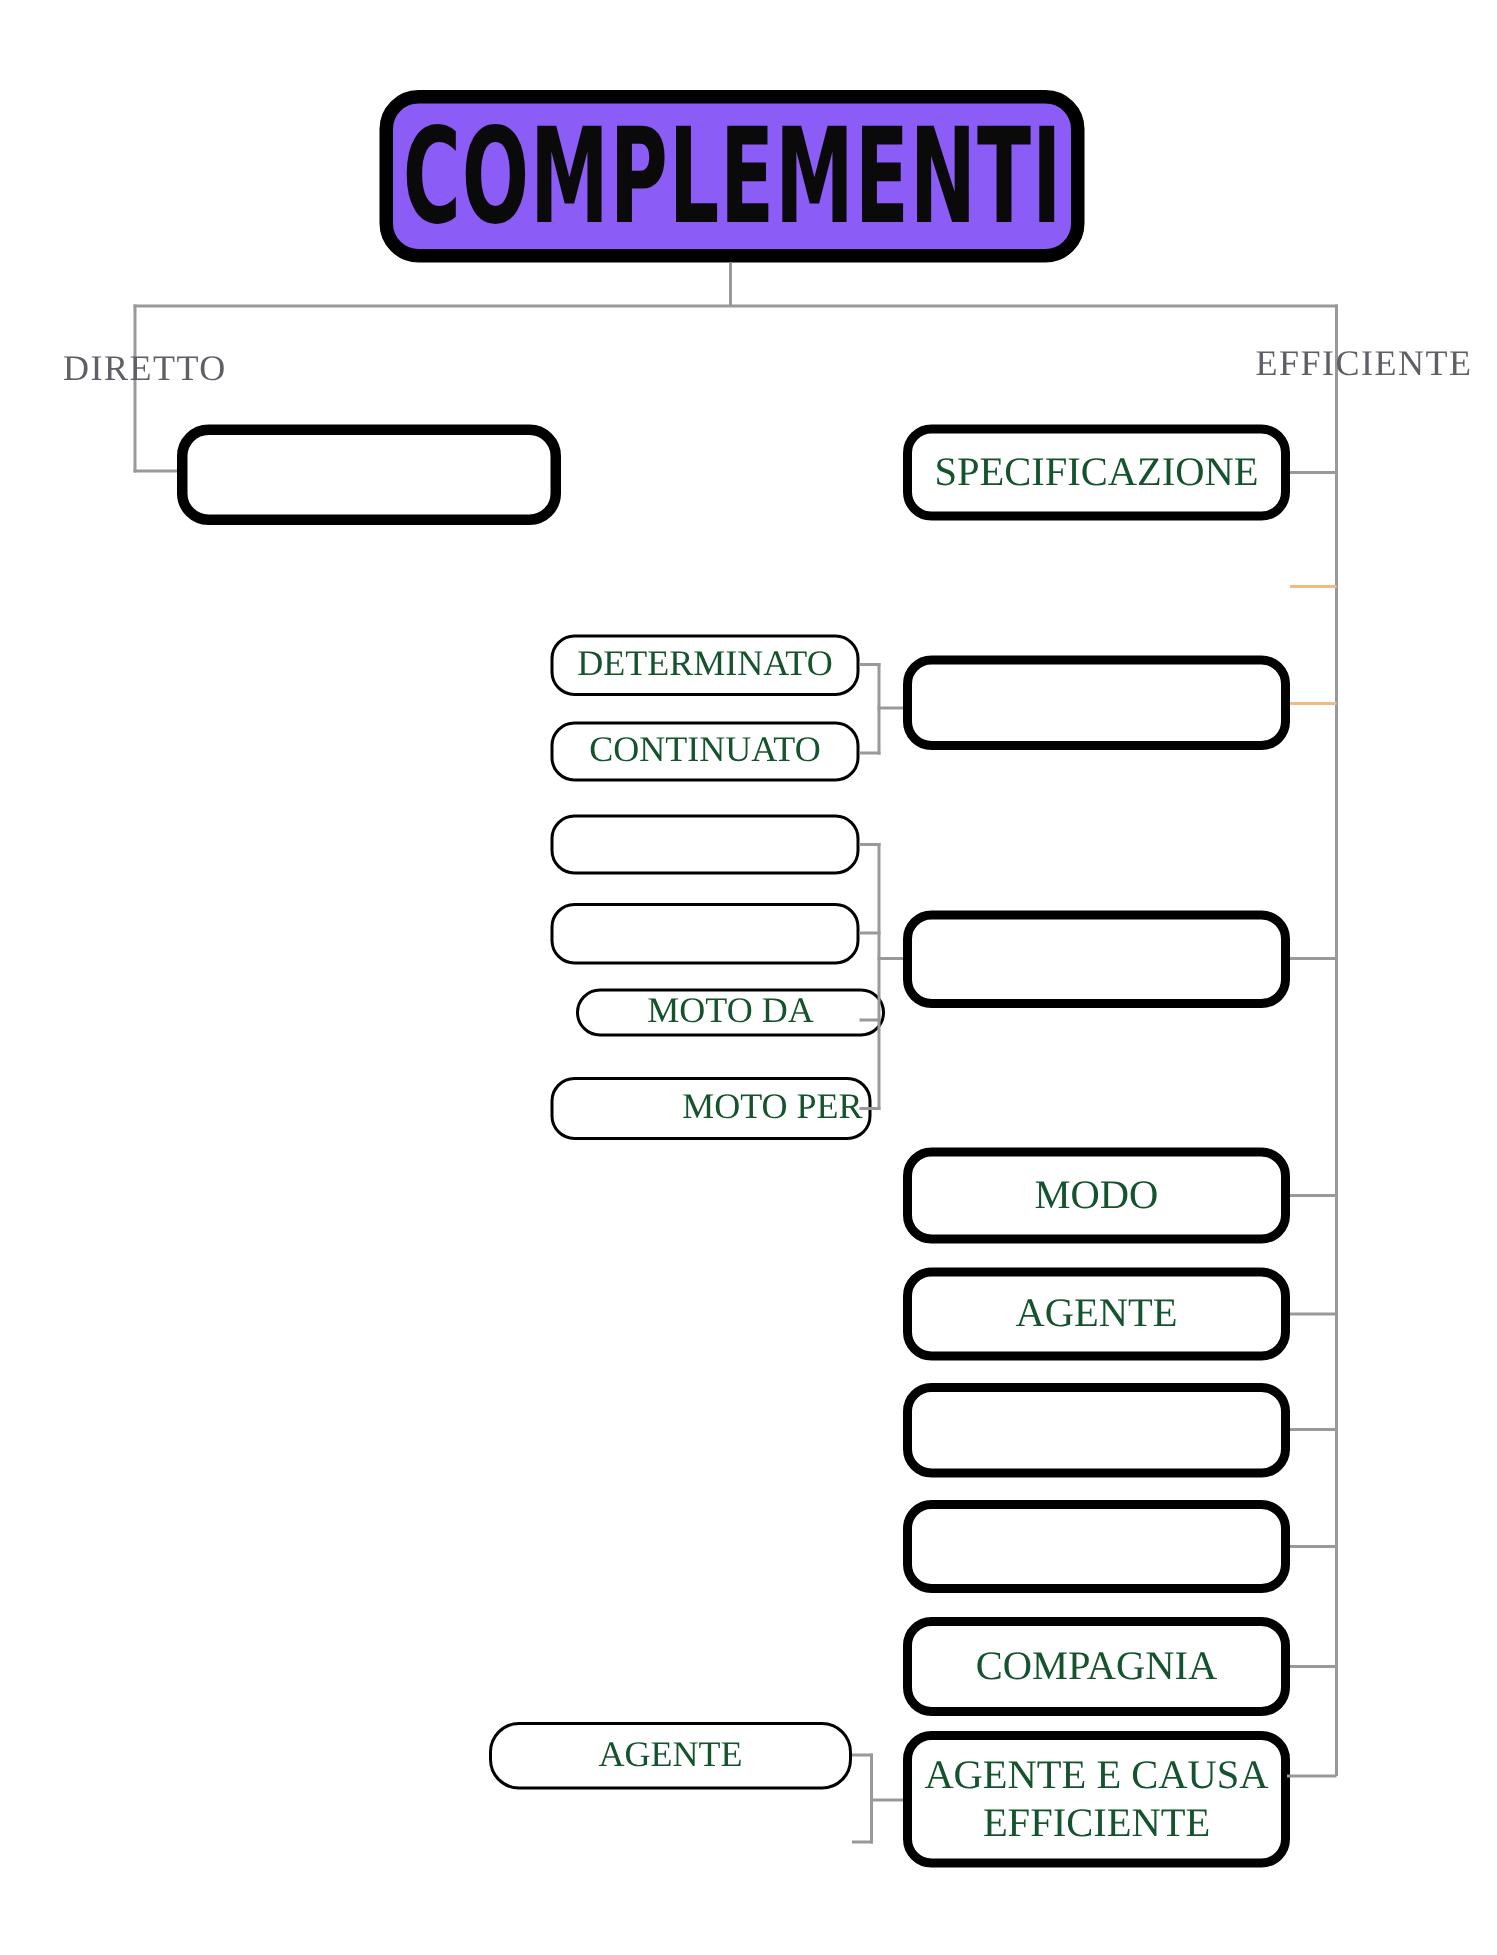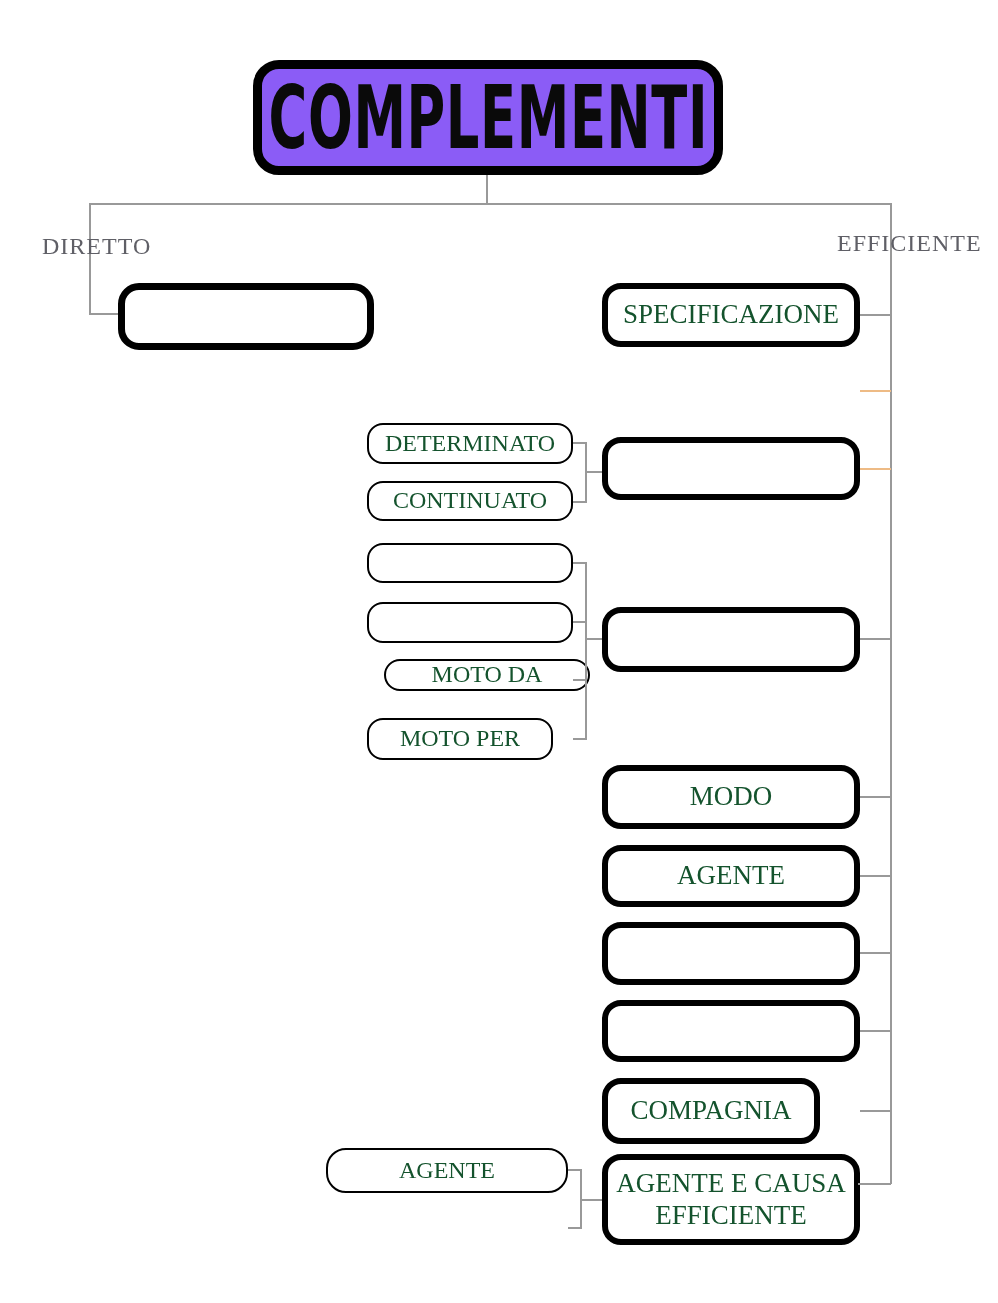--- a/index.html
+++ b/index.html
@@ -121,21 +121,21 @@
   <div class="node" style="left:602px;top:922px;width:258px;height:63px;">
     <span class="lbl"></span>
   </div>
   <div class="hline" style="left:860px;top:952px;width:31px;"></div>
 
   <div class="node" style="left:602px;top:1000px;width:258px;height:62px;">
     <span class="lbl"></span>
   </div>
   <div class="hline" style="left:860px;top:1030px;width:31px;"></div>
 
-  <div class="node" style="left:602px;top:1078px;width:218px;height:66px;">
+  <div class="node" style="left:602px;top:1078px;width:258px;height:66px;">
     <span class="lbl">COMPAGNIA</span>
   </div>
   <div class="hline" style="left:860px;top:1110px;width:31px;"></div>
 
   <div class="node" style="left:602px;top:1154px;width:258px;height:91px;">
     <span class="lbl">AGENTE E CAUSA EFFICIENTE</span>
   </div>
   <div class="hline" style="left:858px;top:1183px;width:33px;"></div>
 
   <div class="node sub" style="left:367px;top:423px;width:206px;height:41px;">
@@ -151,21 +151,21 @@
 
   <div class="node sub" style="left:367px;top:543px;width:206px;height:40px;">
     <span class="lbl"></span>
   </div>
   <div class="node sub" style="left:367px;top:602px;width:206px;height:41px;">
     <span class="lbl"></span>
   </div>
   <div class="node sub" style="left:384px;top:659px;width:206px;height:32px;">
     <span class="lbl">MOTO DA</span>
   </div>
-  <div class="node sub" style="left:367px;top:718px;width:186px;height:42px;">
+  <div class="node sub" style="left:367px;top:718px;width:214px;height:42px;justify-content:flex-end;">
     <span class="lbl">MOTO PER</span>
   </div>
   <div class="hline" style="left:573px;top:562px;width:14px;"></div>
   <div class="hline" style="left:573px;top:621px;width:14px;"></div>
   <div class="hline" style="left:573px;top:679px;width:14px;"></div>
   <div class="hline" style="left:573px;top:738px;width:14px;"></div>
   <div class="vline" style="left:585px;top:562px;height:178px;"></div>
   <div class="hline" style="left:585px;top:638px;width:17px;"></div>
 
   <div class="node sub" style="left:326px;top:1148px;width:242px;height:45px;border-radius:20px;">

